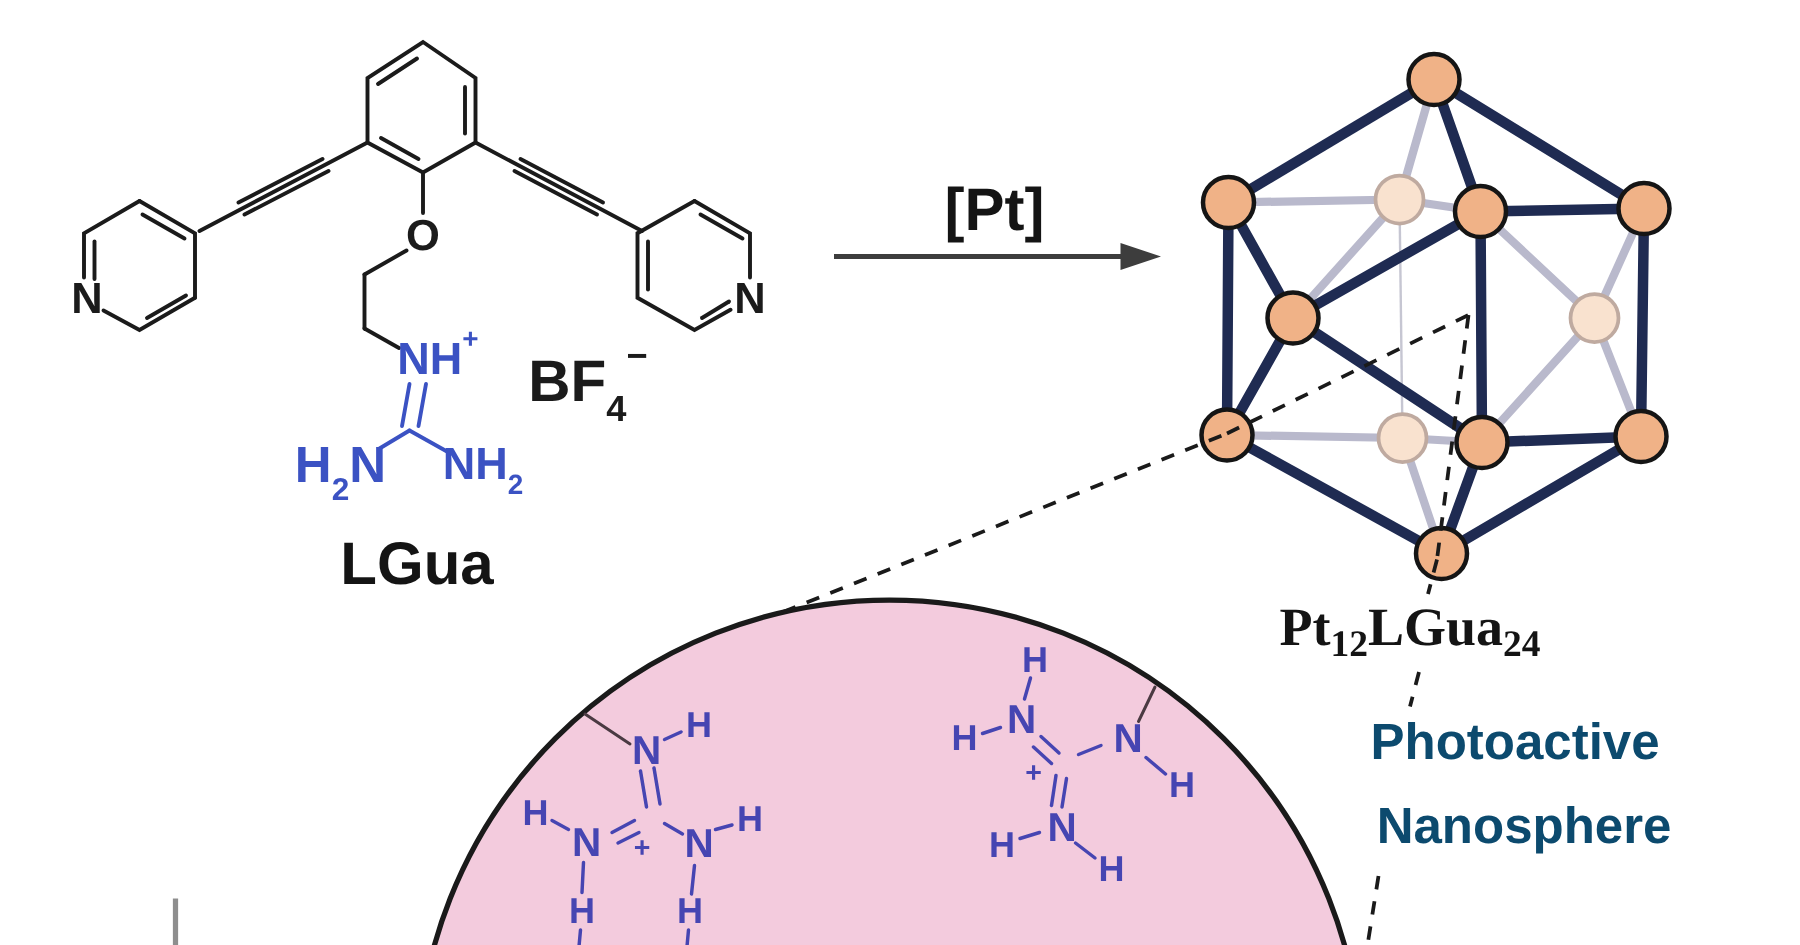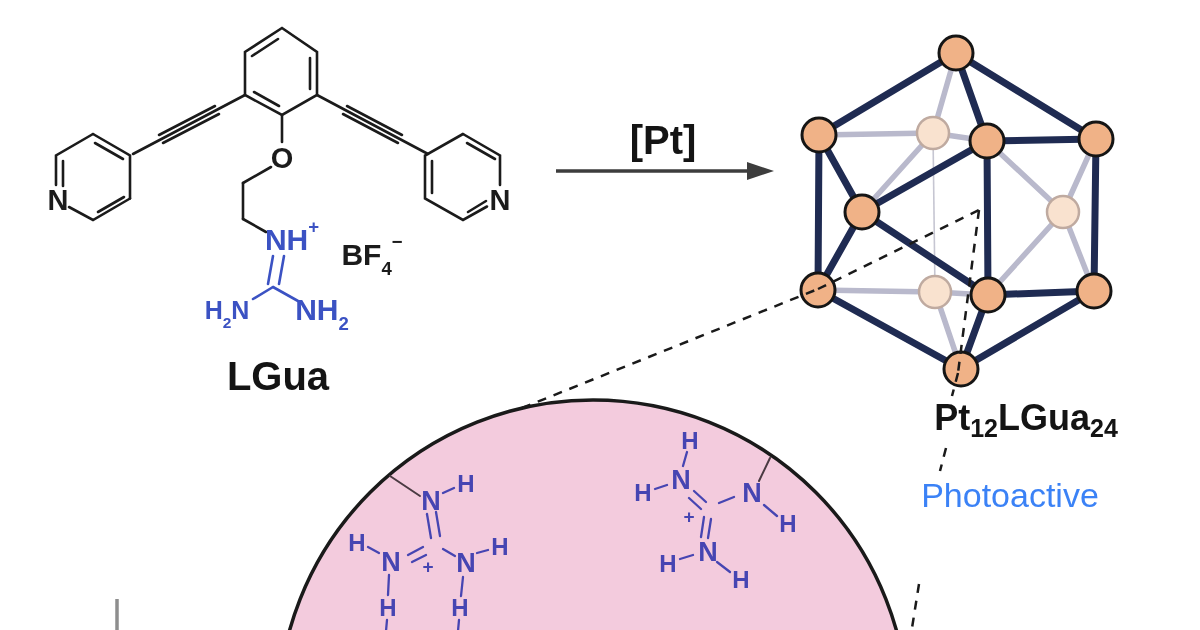--- a/index.html
+++ b/index.html
@@ -6,21 +6,21 @@
   #figure{position:relative;width:1200px;height:630px;background:#ffffff;overflow:hidden;
           font-family:"Liberation Sans",sans-serif;}
   #scheme-svg{position:absolute;left:0;top:0;width:1200px;height:630px;}
   .lbl{position:absolute;transform:translate(-50%,-50%);white-space:nowrap;line-height:1;}
   .atom{position:absolute;transform:translate(-50%,-50%);white-space:nowrap;font-weight:700;line-height:1;}
   .atom sub{font-size:0.62em;position:relative;bottom:-0.18em;line-height:0;}
   .atom sup{font-size:0.62em;position:relative;top:-0.35em;line-height:0;}
   .big-label{font-weight:700;font-size:40px;color:#141414;text-align:right;}
   .formula{font-weight:700;font-size:36px;color:#141414;}
   .formula .fsub{font-size:25px;position:relative;bottom:-0.28em;}
-  .caption{font-weight:400;font-size:34px;color:#3b82f6;}
+  .caption{font-weight:700;font-size:34px;color:#0c4a6e;}
 </style>
 </head>
 <body>
 
 <div id="figure">
 
   <svg id="scheme-svg" viewBox="0 0 1200 630">
 
     <g stroke="#1b1b1b" stroke-width="2.6" fill="none" stroke-linecap="round">
 
@@ -167,32 +167,33 @@
       <path d="M919,584 L912,628"></path>
     </g>
 
     <line x1="117" y1="599" x2="117" y2="631" stroke="#8e8e8e" stroke-width="3.5"></line>
   </svg>
 
   <div class="lbl big-label" style="left:278px;top:376px;">LGua</div>
 
   <div class="lbl big-label" style="left:663px;top:140px;">[Pt]</div>
 
-  <div class="lbl formula" style="left:1026px;top:418px;"><span>Pt</span><span class="fsub">12</span><span>LGua</span><span class="fsub">24</span></div>
+  <div class="lbl formula" style="left:940px;top:418px;font-family:Liberation Serif, serif;"><span>Pt</span><span class="fsub">12</span><span>LGua</span><span class="fsub">24</span></div>
 
   <div class="lbl caption" style="left:1010px;top:495px;">Photoactive</div>
+  <div class="lbl caption" style="left:1016px;top:551px;">Nanosphere</div>
 
   <div id="atom-layer">
       <span class="atom" style="left: 58px; top: 200px; font-size: 29px; color: rgb(27, 27, 27);"><span>N</span></span>
       <span class="atom" style="left: 500px; top: 200px; font-size: 29px; color: rgb(27, 27, 27);"><span>N</span></span>
       <span class="atom" style="left: 282px; top: 158px; font-size: 29px; color: rgb(27, 27, 27);"><span>O</span></span>
       <span class="atom" style="left: 292px; top: 240px; font-size: 30px; color: rgb(59, 82, 195);"><span>NH</span><sup>+</sup></span>
-      <span class="atom" style="left: 227px; top: 310px; font-size: 25px; color: rgb(59, 82, 195);"><span>H</span><sub>2</sub><span>N</span></span>
+      <span class="atom" style="left: 227px; top: 310px; font-size: 34px; color: rgb(59, 82, 195);"><span>H</span><sub>2</sub><span>N</span></span>
       <span class="atom" style="left: 322px; top: 310px; font-size: 30px; color: rgb(59, 82, 195);"><span>NH</span><sub>2</sub></span>
-      <span class="atom" style="left: 372px; top: 255px; font-size: 30px; color: rgb(27, 27, 27);"><span>BF</span><sub>4</sub><sup>−</sup></span>
+      <span class="atom" style="left: 392px; top: 255px; font-size: 39px; color: rgb(27, 27, 27);"><span>BF</span><sub>4</sub><sup>−</sup></span>
       <span class="atom" style="left: 431px; top: 501px; font-size: 27px; color: rgb(70, 69, 178);"><span>N</span></span>
       <span class="atom" style="left: 466px; top: 484px; font-size: 24px; color: rgb(70, 69, 178);"><span>H</span></span>
       <span class="atom" style="left: 391px; top: 562px; font-size: 27px; color: rgb(70, 69, 178);"><span>N</span></span>
       <span class="atom" style="left: 357px; top: 543px; font-size: 24px; color: rgb(70, 69, 178);"><span>H</span></span>
       <span class="atom" style="left: 388px; top: 608px; font-size: 24px; color: rgb(70, 69, 178);"><span>H</span></span>
       <span class="atom" style="left: 466px; top: 563px; font-size: 27px; color: rgb(70, 69, 178);"><span>N</span></span>
       <span class="atom" style="left: 500px; top: 547px; font-size: 24px; color: rgb(70, 69, 178);"><span>H</span></span>
       <span class="atom" style="left: 460px; top: 608px; font-size: 24px; color: rgb(70, 69, 178);"><span>H</span></span>
       <span class="atom" style="left: 428px; top: 566px; font-size: 19px; color: rgb(70, 69, 178);"><span>+</span></span>
       <span class="atom" style="left: 690px; top: 441px; font-size: 24px; color: rgb(70, 69, 178);"><span>H</span></span>

